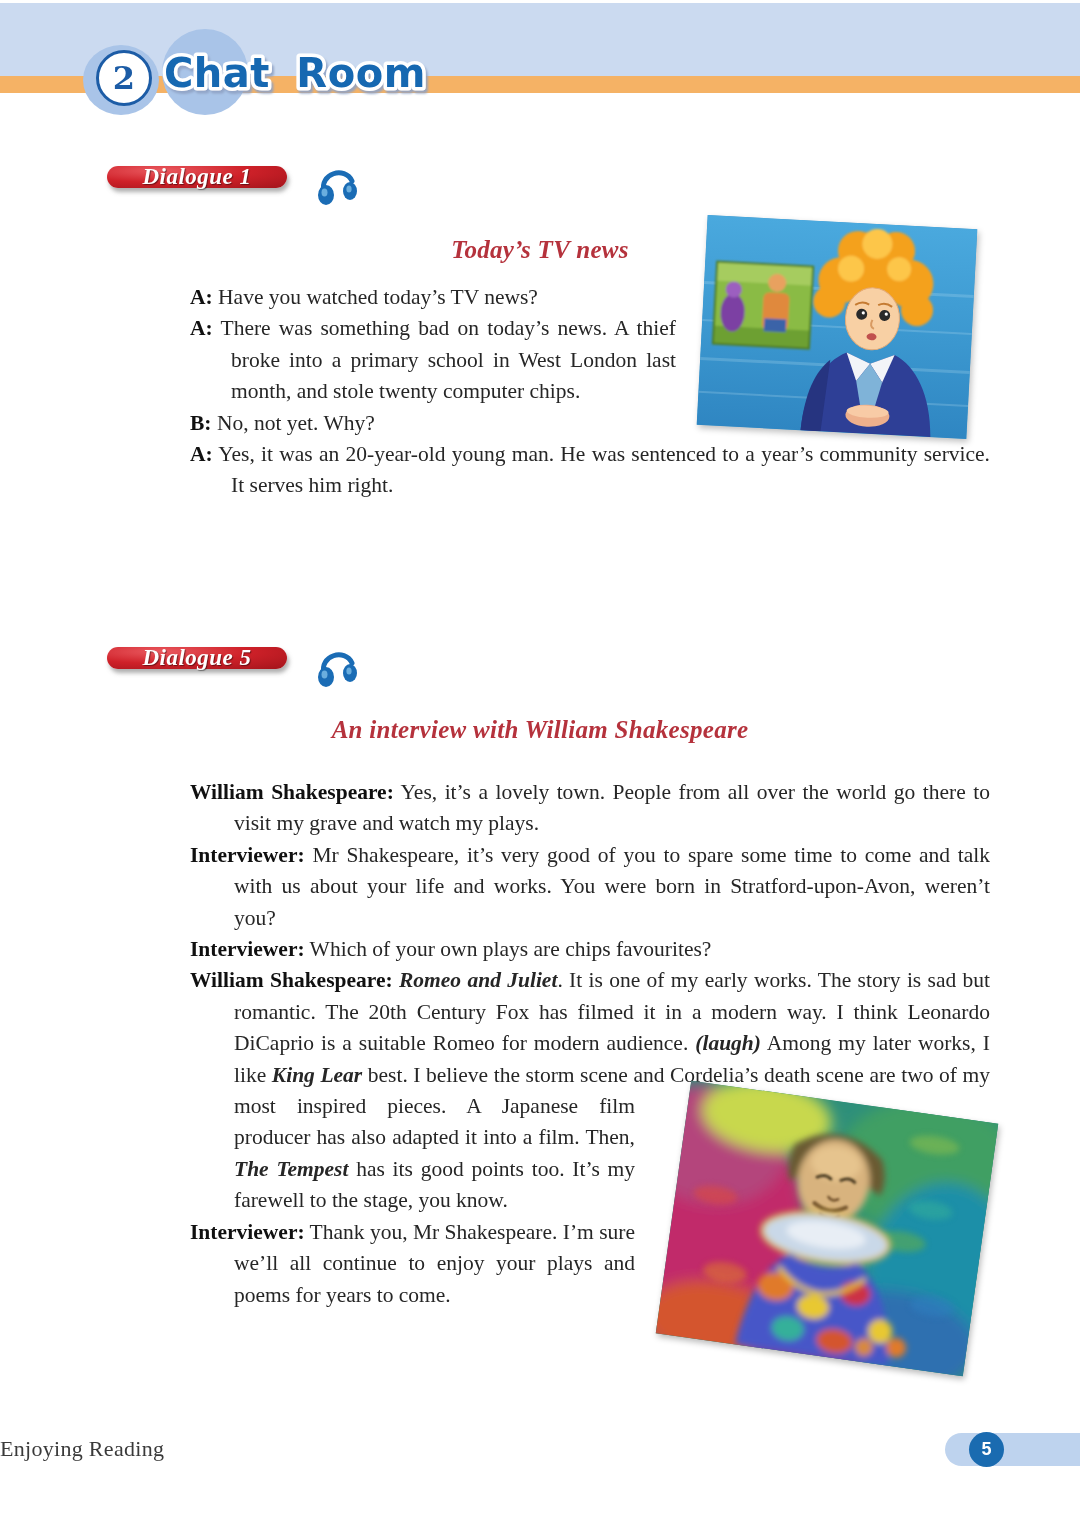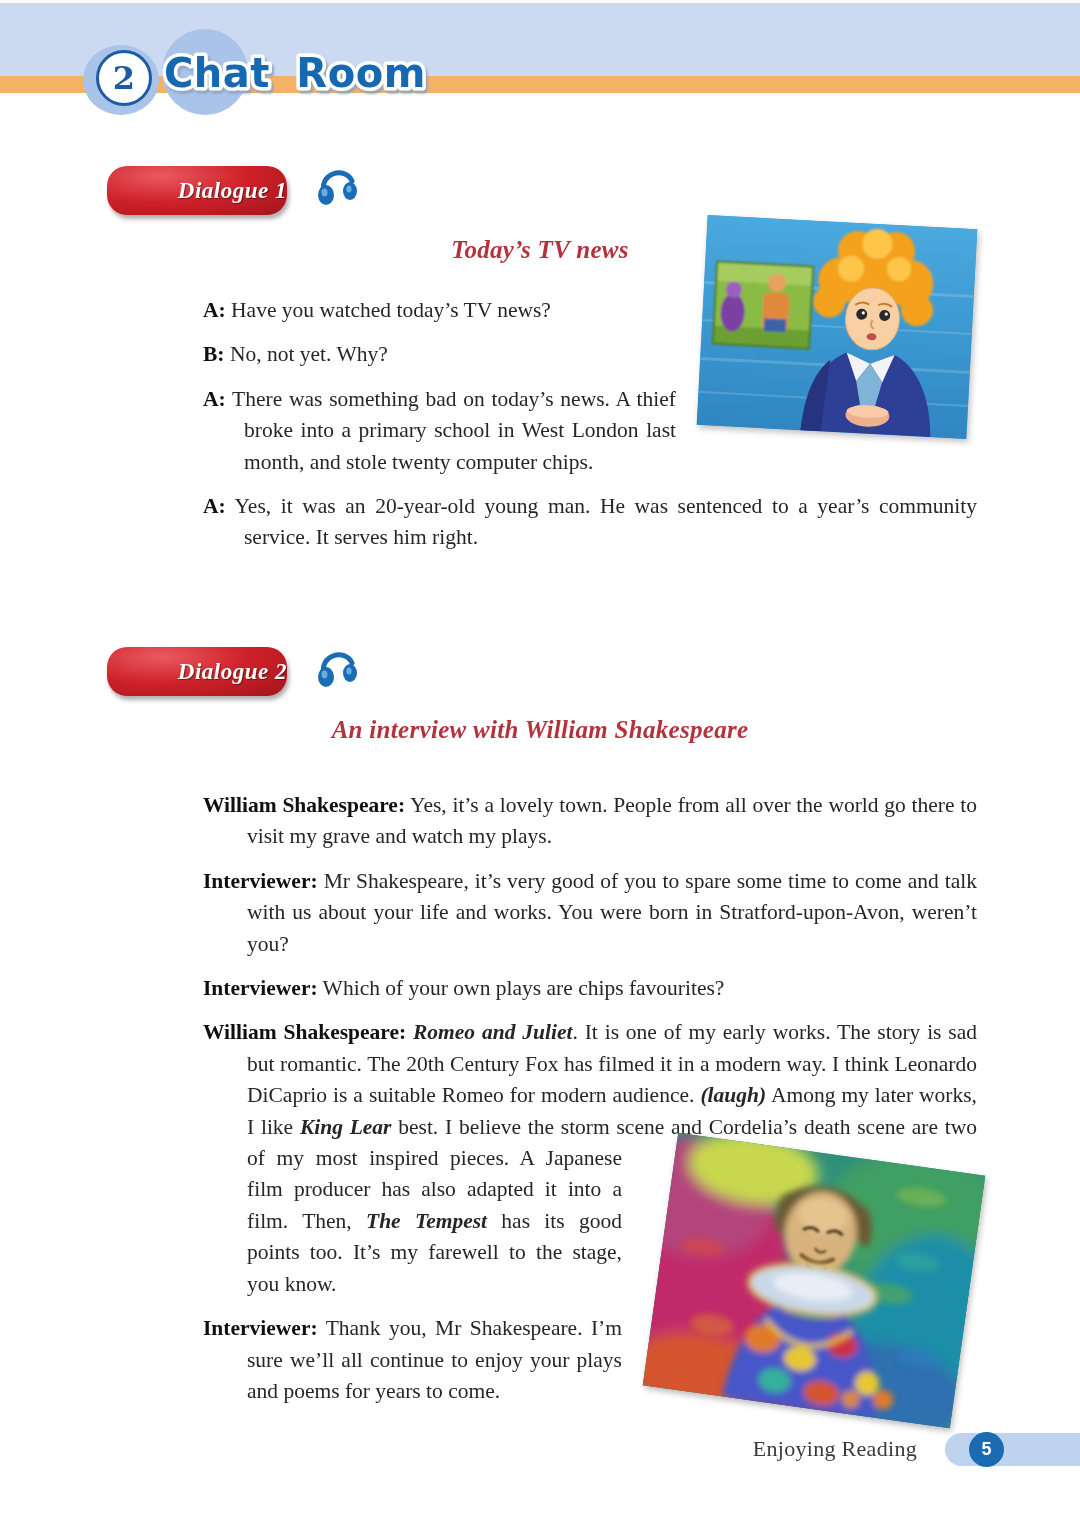--- a/index.html
+++ b/index.html
@@ -13,58 +13,58 @@
   .deco-circle{border-radius:50%;background:#a9c4e8;}
   .deco-1{left:83px;top:45px;width:76px;height:70px;}
   .deco-2{left:162px;top:29px;width:86px;height:86px;}
   .badge{left:96px;top:50px;width:50px;height:50px;border-radius:50%;
          background:#ffffff;border:3px solid #1c5ca6;
          display:flex;align-items:center;justify-content:center;
          font:bold 32px "DejaVu Serif",serif;color:#1c5ca6;}
   .chat-svg{left:156px;top:40px;}
 
   
-  .pill{width:180px;height:49px;border-radius:20px;
+  .pill{width:180px;height:22px;border-radius:20px;
         background:radial-gradient(ellipse at 30% 20%, #ea5a60 0%, #cf2129 48%, #a2141b 100%);
         box-shadow:2px 4px 4px rgba(110,110,110,.55);
-        display:flex;align-items:center;justify-content:flex-end;}
+        display:flex;align-items:center;justify-content:center;}
   .pill span{font:bold italic 23px "Liberation Serif",serif;color:#ffffff;
              text-shadow:1px 1px 1px rgba(0,0,0,.45);letter-spacing:.5px;}
   .pill-1{left:107px;top:166px;}
   .pill-2{left:107px;top:647px;}
   .hp-1{left:314px;top:165px;}
   .hp-2{left:314px;top:647px;}
 
   .sect-title{left:0;top:0;width:1080px;text-align:center;
               font:bold italic 25px "Liberation Serif",serif;color:#b5323c;letter-spacing:.3px;}
   .t1{top:236px;text-align:center;}
   .t2{top:716px;font-style:italic;}
 
   
   .dlg{font-size:21.5px;line-height:31.4px;color:#262626;text-align:justify;}
-  .dlg p{margin:13px;}
+  .dlg p{margin:0;}
   .d1{left:190px;top:282px;width:800px;}
   .d1 p{padding-left:41px;text-indent:-41px;}
   .d2{left:190px;top:777px;width:800px;}
   .d2 p{padding-left:44px;text-indent:-44px;}
   .spk{font-weight:bold;color:#101010;}
   .it{font-style:italic;font-weight:bold;}
 
   
   .float-box{float:right;position:relative;}
   .news-float{width:300px;height:157px;margin-left:14px;}
   .news-pic{position:absolute;top:-60px;right:18px;width:270px;height:210px;
             transform:rotate(3deg);box-shadow:2px 3px 6px rgba(0,0,0,.25);background:#3b97cf;}
   .shk-float{width:345px;height:290px;margin-left:10px;}
   .shk-pic{position:absolute;top:10px;right:8px;width:310px;height:255px;
            transform:rotate(8deg);box-shadow:2px 3px 6px rgba(0,0,0,.28);background:#2e8f7a;}
   .pic-svg{display:block;width:100%;height:100%;}
 
   
-  .footer-label{left:0;top:1436px;width:917px;text-align:right;
+  .footer-label{left:0;top:1436px;width:917px;text-align:left;
                 font:22px "Liberation Serif",serif;color:#3a3a3a;letter-spacing:.3px;}
   .footer-pill{left:945px;top:1433px;width:135px;height:33px;background:#bed3ee;
                border-radius:17px 0 0 17px;}
   .page-num{left:969px;top:1432px;width:35px;height:35px;border-radius:50%;
             background:#1a6bb0;color:#ffffff;font:bold 18px "Liberation Sans",sans-serif;
             line-height:35px;text-align:center;}
 </style>
 </head>
 <body>
 
@@ -154,27 +154,27 @@
           <path d="M104 210 C106 172 116 150 130 138 L124 210 Z" fill="#263480"></path>
           <path d="M146 130 L170 140 L157 158 Z" fill="#f2f4f8"></path>
           <path d="M194 130 L170 140 L183 158 Z" fill="#f2f4f8"></path>
           <path d="M157 158 L170 140 L183 158 L176 186 L163 186 Z" fill="#7fb3d8"></path>
           <ellipse cx="170" cy="192" rx="22" ry="11" fill="#eeb08c"></ellipse>
           <ellipse cx="170" cy="188" rx="21" ry="6" fill="#f8cba6"></ellipse>
         </svg>
       </div>
     </div>
     <p><span class="spk">A:</span> <span>Have you watched today’s TV news?</span></p>
+    <p><span class="spk">A:</span> <span>There was something bad on today’s news. A thief broke into a primary school in West London last month, and stole twenty computer chips.</span></p>
     <p><span class="spk">B:</span> <span>No, not yet. Why?</span></p>
-    <p><span class="spk">A:</span> <span>There was something bad on today’s news. A thief broke into a primary school in West London last month, and stole twenty computer chips.</span></p>
     <p><span class="spk">A:</span> <span>Yes, it was an 20-year-old young man. He was sentenced to a year’s community service. It serves him right.</span></p>
   </div>
 
   <div class="abs pill pill-2">
-    <span>Dialogue 2</span>
+    <span>Dialogue 5</span>
   </div>
   <svg class="abs hp-2" width="46" height="42" viewBox="0 0 46 42">
     <path d="M10 27 C5 8 31 1 38 16" stroke="#1a6cb5" stroke-width="5" fill="none" stroke-linecap="round"></path>
     <ellipse cx="12" cy="30" rx="8" ry="10" fill="#1a6cb5"></ellipse>
     <ellipse cx="10.5" cy="27.5" rx="3" ry="4" fill="#6aaede"></ellipse>
     <ellipse cx="36" cy="26" rx="7" ry="9" fill="#1a6cb5"></ellipse>
     <ellipse cx="35" cy="24" rx="2.6" ry="3.6" fill="#6aaede"></ellipse>
   </svg>
   <div class="abs sect-title t2">An interview with William Shakespeare</div>
 

